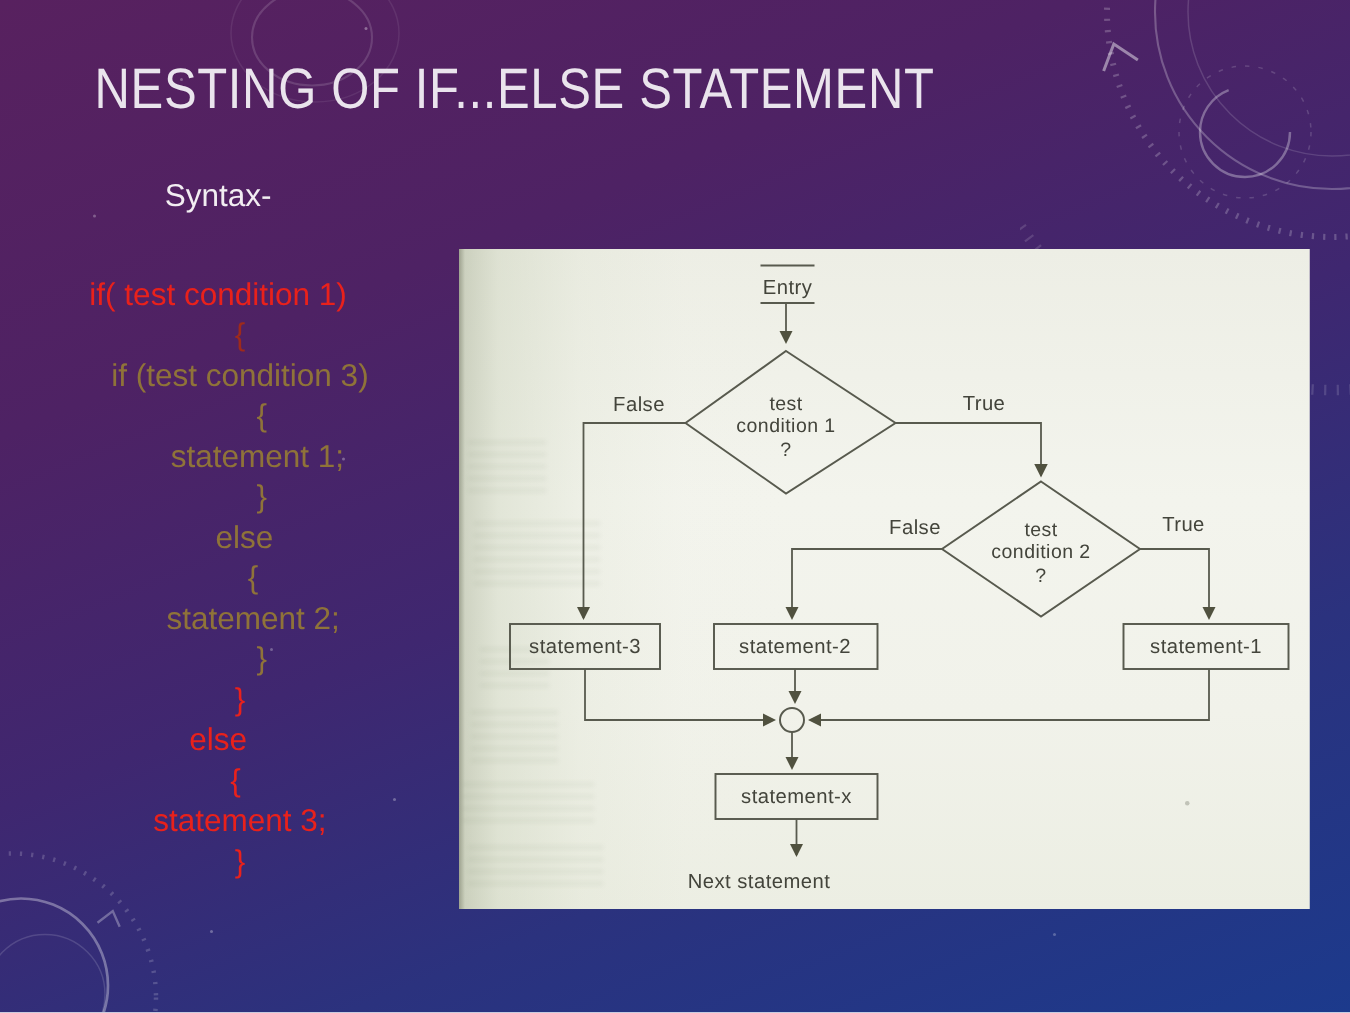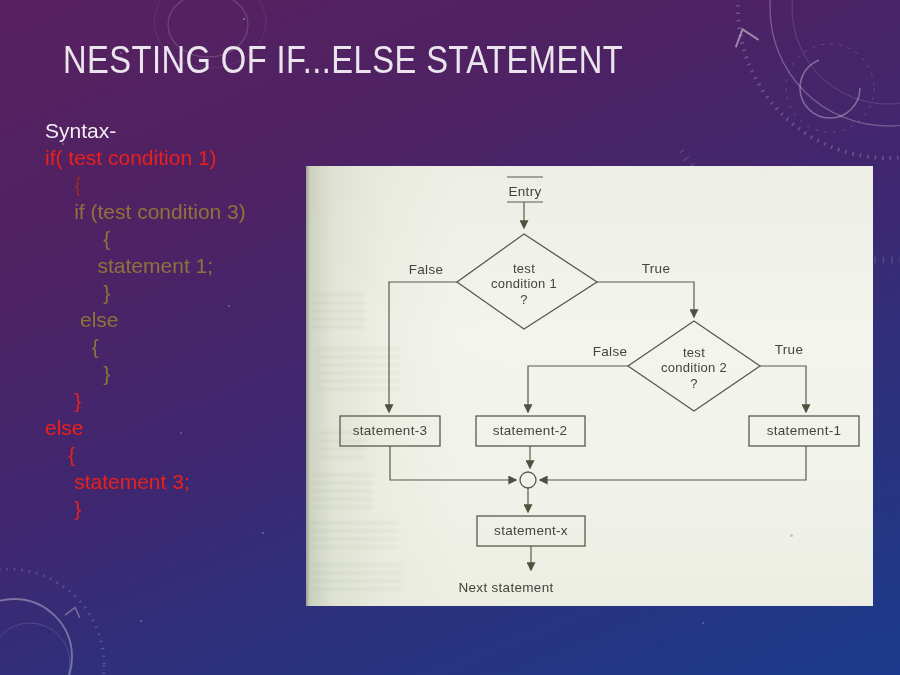--- a/index.html
+++ b/index.html
@@ -19,21 +19,21 @@
   .decor-bl{bottom:0;left:0;}
   .decor-title{top:0;left:120px;}
 
   .title{
     position:absolute;left:63px;top:40px;margin:0;
     font-size:38px;font-weight:400;color:#eae4ed;line-height:40px;
     transform:scaleX(0.86);transform-origin:left center;white-space:nowrap;letter-spacing:0.5px;
   }
 
   .syntax{position:absolute;left:45px;top:117px;}
-  .code-line{font-size:21px;line-height:27px;white-space:pre;}
+  .code-line{font-size:21px;line-height:27px;white-space:pre;text-align:center;}
 
   
   .scan{
     position:absolute;left:306px;top:122px;width:567px;height:440px;overflow:hidden;
     background:
       linear-gradient(90deg,rgba(92,100,72,0.55) 0px,rgba(150,160,128,0.38) 4px,rgba(186,196,166,0.30) 26px,rgba(212,219,196,0.18) 80px,rgba(236,238,226,0.05) 150px,rgba(240,241,233,0) 220px),
       linear-gradient(180deg,#edeee5 0%,#f3f4ed 38%,#f1f2ea 70%,#ecEEe3 100%),
       #f0f1e9;
     margin-top: 44px;
   }
@@ -93,28 +93,29 @@
     <g fill="none" stroke="#ffffff">
       <ellipse cx="88" cy="25" rx="40" ry="32" stroke-opacity=".14" stroke-width="1.4"></ellipse>
       <ellipse cx="90" cy="22" rx="56" ry="46" stroke-opacity=".08" stroke-width="1"></ellipse>
     </g>
   </svg>
 
   <h1 class="title">NESTING OF IF...ELSE STATEMENT</h1>
 
   <div class="syntax">
     <div class="code-line" style="color: rgb(242, 238, 242);">Syntax-</div>
-    <div class="code-line" style="color: rgb(233, 33, 27);">if( test condition 1)</div>
+    <div class="code-line" style="color: rgb(233, 33, 27); margin-top: 39px;">if( test condition 1)</div>
     <div class="code-line" style="color: rgb(158, 42, 27);">     {</div>
     <div class="code-line" style="color: rgb(143, 115, 57);">     if (test condition 3)</div>
     <div class="code-line" style="color: rgb(143, 115, 57);">          {</div>
     <div class="code-line" style="color: rgb(143, 115, 57);">         statement 1;</div>
     <div class="code-line" style="color: rgb(143, 115, 57);">          }</div>
     <div class="code-line" style="color: rgb(143, 115, 57);">      else</div>
     <div class="code-line" style="color: rgb(143, 115, 57);">        {</div>
+    <div class="code-line" style="color: rgb(143, 115, 57);">        statement 2;</div>
     <div class="code-line" style="color: rgb(143, 115, 57);">          }</div>
     <div class="code-line" style="color: rgb(233, 33, 27);">     }</div>
     <div class="code-line" style="color: rgb(233, 33, 27);">else</div>
     <div class="code-line" style="color: rgb(233, 33, 27);">    {</div>
     <div class="code-line" style="color: rgb(233, 33, 27);">     statement 3;</div>
     <div class="code-line" style="color: rgb(233, 33, 27);">     }</div>
   </div>
 
   <div class="scan">
 

